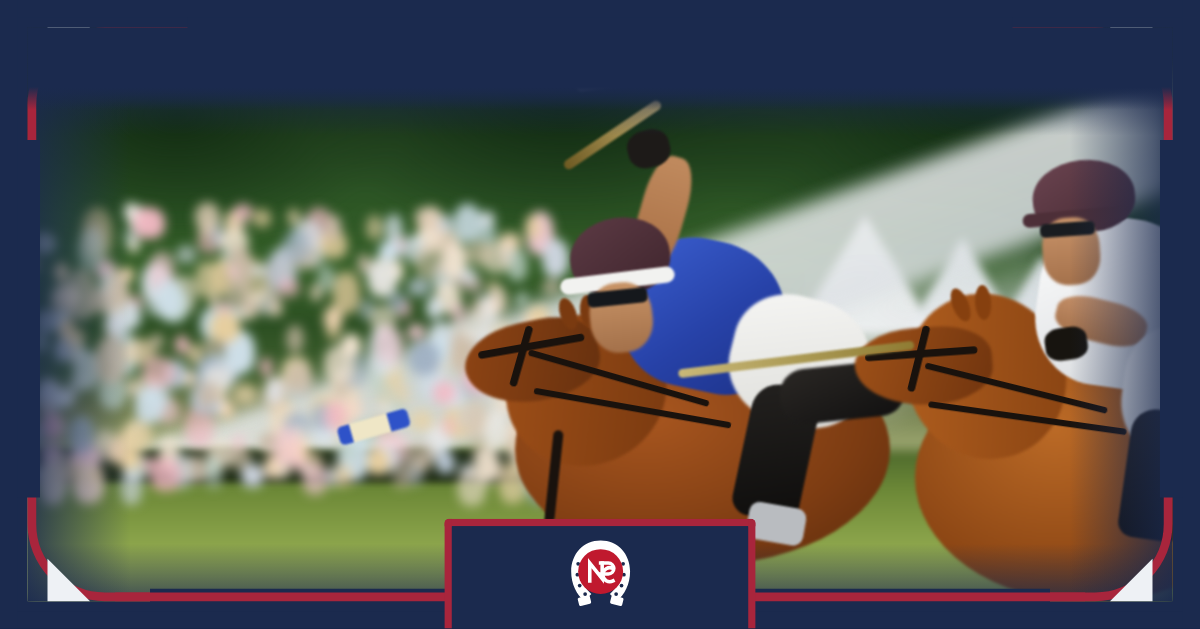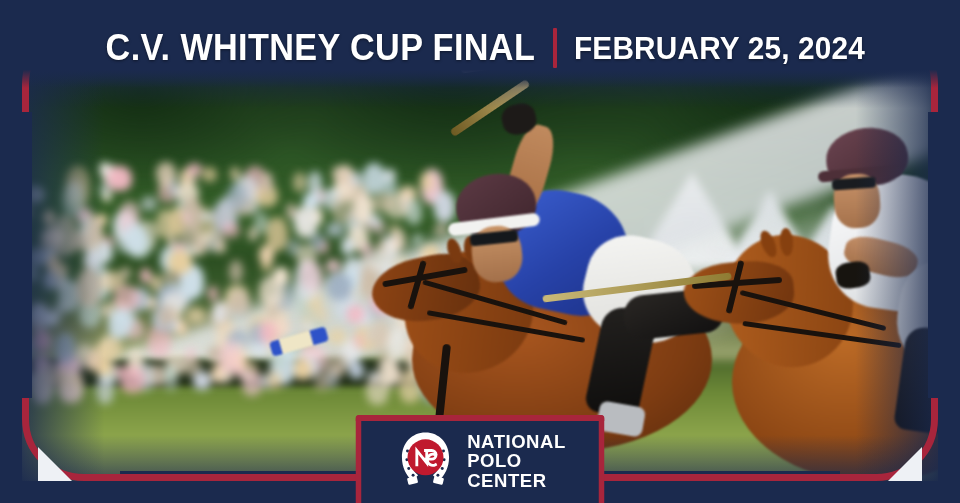--- a/index.html
+++ b/index.html
@@ -625,27 +625,20 @@
 
   <div id="bottom-rail-left" style="left:92px; width:264px;"></div>
   <div id="bottom-rail-right" style="right:92px; width:264px;"></div>
 
   <div class="corner-tri" style="left:38px; top:22px; border-width:0 0 34px 34px; border-color:transparent transparent transparent #eef1f5;"></div>
   <div class="corner-tri" style="right:38px; top:22px; border-width:0 34px 34px 0; border-color:transparent #eef1f5 transparent transparent;"></div>
   <div class="corner-tri" style="left:38px; bottom:22px; border-width:34px 0 0 34px; border-color:transparent transparent transparent #eef1f5;"></div>
   <div class="corner-tri" style="right:38px; bottom:22px; border-width:34px 34px 0 0; border-color:transparent #eef1f5 transparent transparent;"></div>
 
   <div id="header-plate"></div>
-  <div id="header-bar">
-    <div id="header-inner">
-      <div id="title-main">C.V. WHITNEY CUP FINAL</div>
-      <div id="title-divider"></div>
-      <div id="title-date">FEBRUARY 25, 2024</div>
-    </div>
-  </div>
 
   <div id="logo-panel">
     <div id="logo-mark">
       <svg viewBox="0 0 100 100" width="62" height="62" aria-hidden="true">
 
         <g fill="#ffffff">
           <path d="M50 4c-22 0-38 17-38 40 0 16 7 30 17 38l9-9C30 66 24 56 24 44c0-16 11-28 26-28s26 12 26 28c0 12-6 22-14 29l9 9c10-8 17-22 17-38C88 21 72 4 50 4z"></path>
           <rect x="21" y="76" width="16" height="11" rx="2" transform="rotate(-14 29 81)"></rect>
           <rect x="63" y="76" width="16" height="11" rx="2" transform="rotate(14 71 81)"></rect>
         </g>
@@ -663,20 +656,15 @@
 
         <circle cx="50" cy="44" r="29" fill="#c0192e"></circle>
 
         <g fill="none" stroke="#ffffff" stroke-width="4.6" stroke-linecap="square">
           <path d="M36 56V33l16 20V33"></path>
           <path d="M50 33h10a7 7 0 0 1 0 14h-10"></path>
           <path d="M66 40a9 9 0 1 0 0 16"></path>
         </g>
       </svg>
     </div>
-    <div id="logo-words">
-      <span>NATIONAL</span>
-      <span>POLO</span>
-      <span>CENTER</span>
-    </div>
   </div>
 
 </div>
 
 </body></html>

